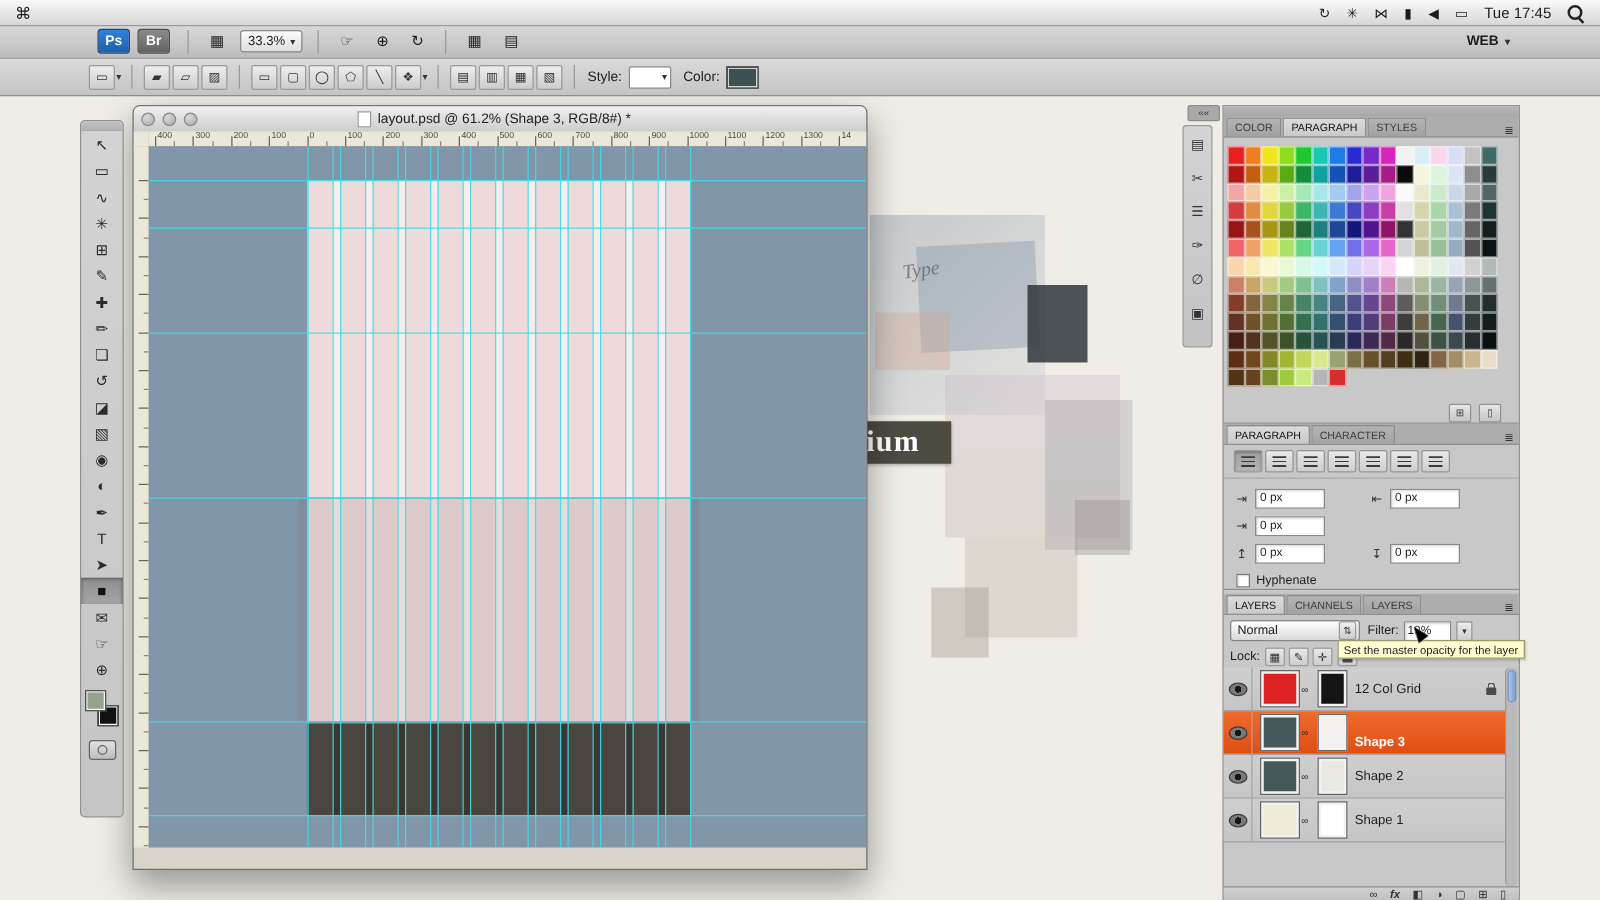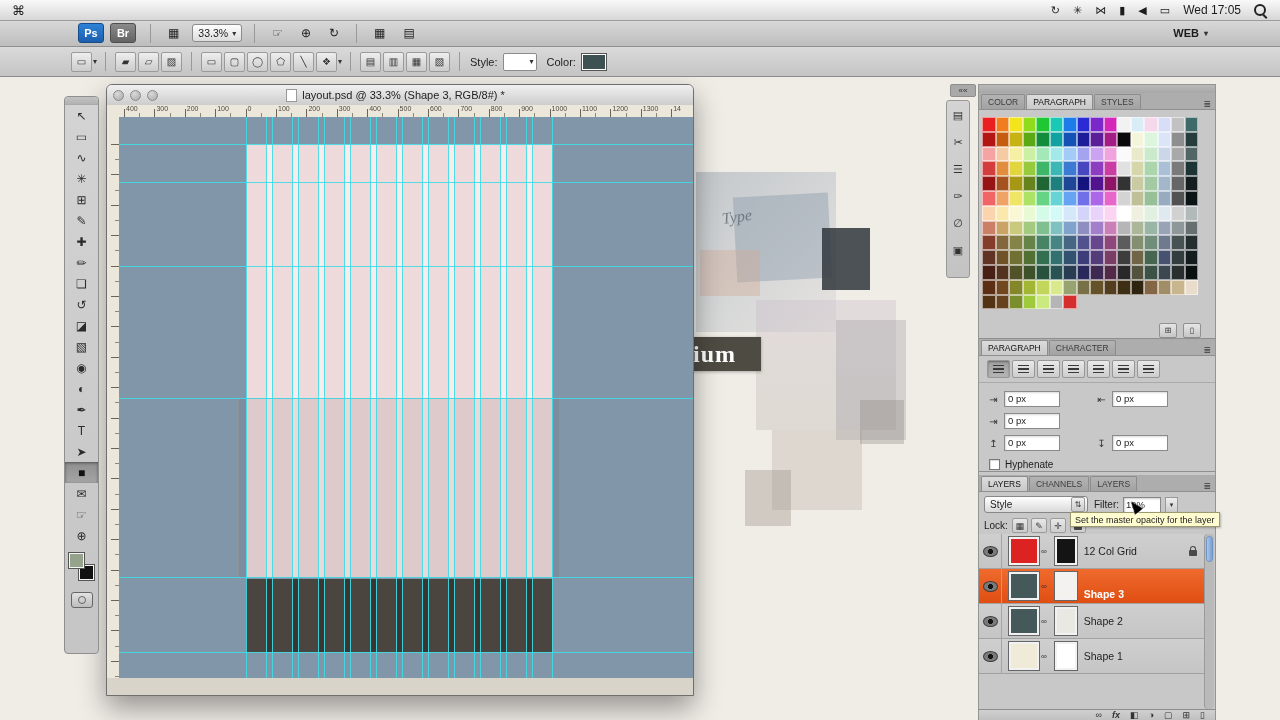--- a/index.html
+++ b/index.html
@@ -191,21 +191,21 @@
     <span class="apple">⌘</span>
     <span id="menu-right">
       <span id="menu-status" class="flex" style="gap:13px;">
           <span class="m-ic">↻</span>
           <span class="m-ic">✳</span>
           <span class="m-ic">⋈</span>
           <span class="m-ic">▮</span>
           <span class="m-ic">◀</span>
           <span class="m-ic">▭</span>
         </span>
-      <span class="clock">Wed 17:05</span>
+      <span class="clock">Tue 17:45</span>
       <span class="lens"></span>
     </span>
   </div>
 
   <div class="app-bar">
     <span class="badge ps">Ps</span>
     <span class="badge br">Br</span>
     <span class="opt-sep"></span>
     <span class="ab-btn">▦</span>
     <span class="ab-box">
@@ -308,21 +308,21 @@
     <div class="qmask"></div>
   </div>
 
   <div class="doc-window">
     <div class="doc-titlebar">
       <span class="tl"></span>
       <span class="tl"></span>
       <span class="tl"></span>
       <span class="doc-title-wrap">
         <span class="doc-icon"></span>
-        <span>layout.psd @ 33.3% (Shape 3, RGB/8#) *</span>
+        <span>layout.psd @ 61.2% (Shape 3, RGB/8#) *</span>
       </span>
       <span style="width:60px;"></span>
     </div>
     <div class="ruler-corner"></div>
     <div id="h-ruler" class="h-ruler">
         <span class="htick" style="left: 5px;"></span>
         <span class="htick minor" style="left: 20.2px;"></span>
         <span class="hlab" style="left: 7px;">400</span>
         <span class="htick" style="left: 35.4px;"></span>
         <span class="htick minor" style="left: 50.6px;"></span>
@@ -764,21 +764,21 @@
 
     <div class="sec" style="top:386px;height:250px;border-top:1px solid #8f8f8f;">
       <div class="ptabs" id="layer-tabs" style="margin-top:3px;">
           <span class="ptab active">LAYERS</span>
           <span class="ptab">CHANNELS</span>
           <span class="ptab">LAYERS</span>
           <span class="ptab-menu">≣</span>
         </div>
       <div id="layers-controls">
         <span class="blend-select">
-          <span>Style</span>
+          <span>Normal</span>
           <span class="bs-arrows">⇅</span>
         </span>
         <span class="op-label">Filter:</span>
         <span class="opfield">19%</span>
         <span class="oparrow">▾</span>
       </div>
       <div id="lock-row">
         <span>Lock:</span>
         <span id="lock-icons" class="flex" style="gap:3px;">
             <span class="lock-ic">▦</span>

